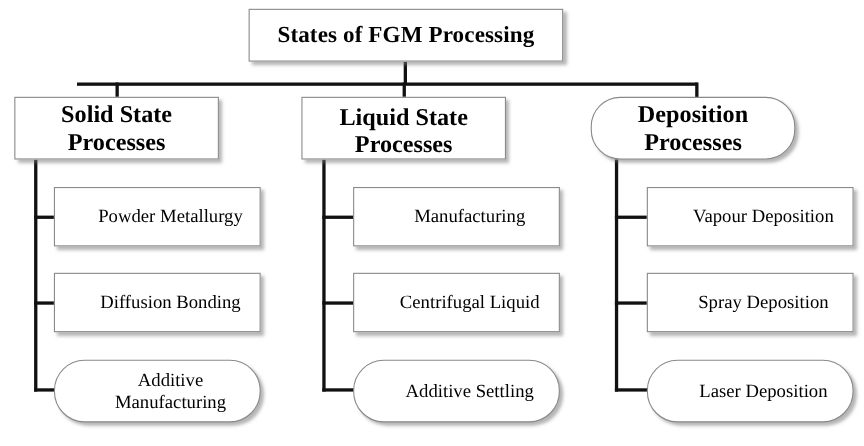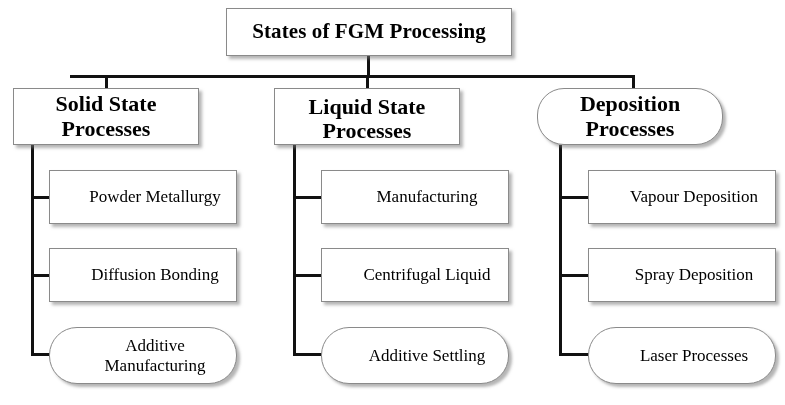--- a/index.html
+++ b/index.html
@@ -149,17 +149,17 @@
       <span class="label">Deposition
 Processes</span>
     </div>
     <div class="node leaf leaf-r0">
       <span class="label">Vapour Deposition</span>
     </div>
     <div class="node leaf leaf-r1">
       <span class="label">Spray Deposition</span>
     </div>
     <div class="node leaf leaf-r2">
-      <span class="label">Laser Processes</span>
+      <span class="label">Laser Deposition</span>
     </div>
   </div>
 
 </div>
 
 </body></html>

